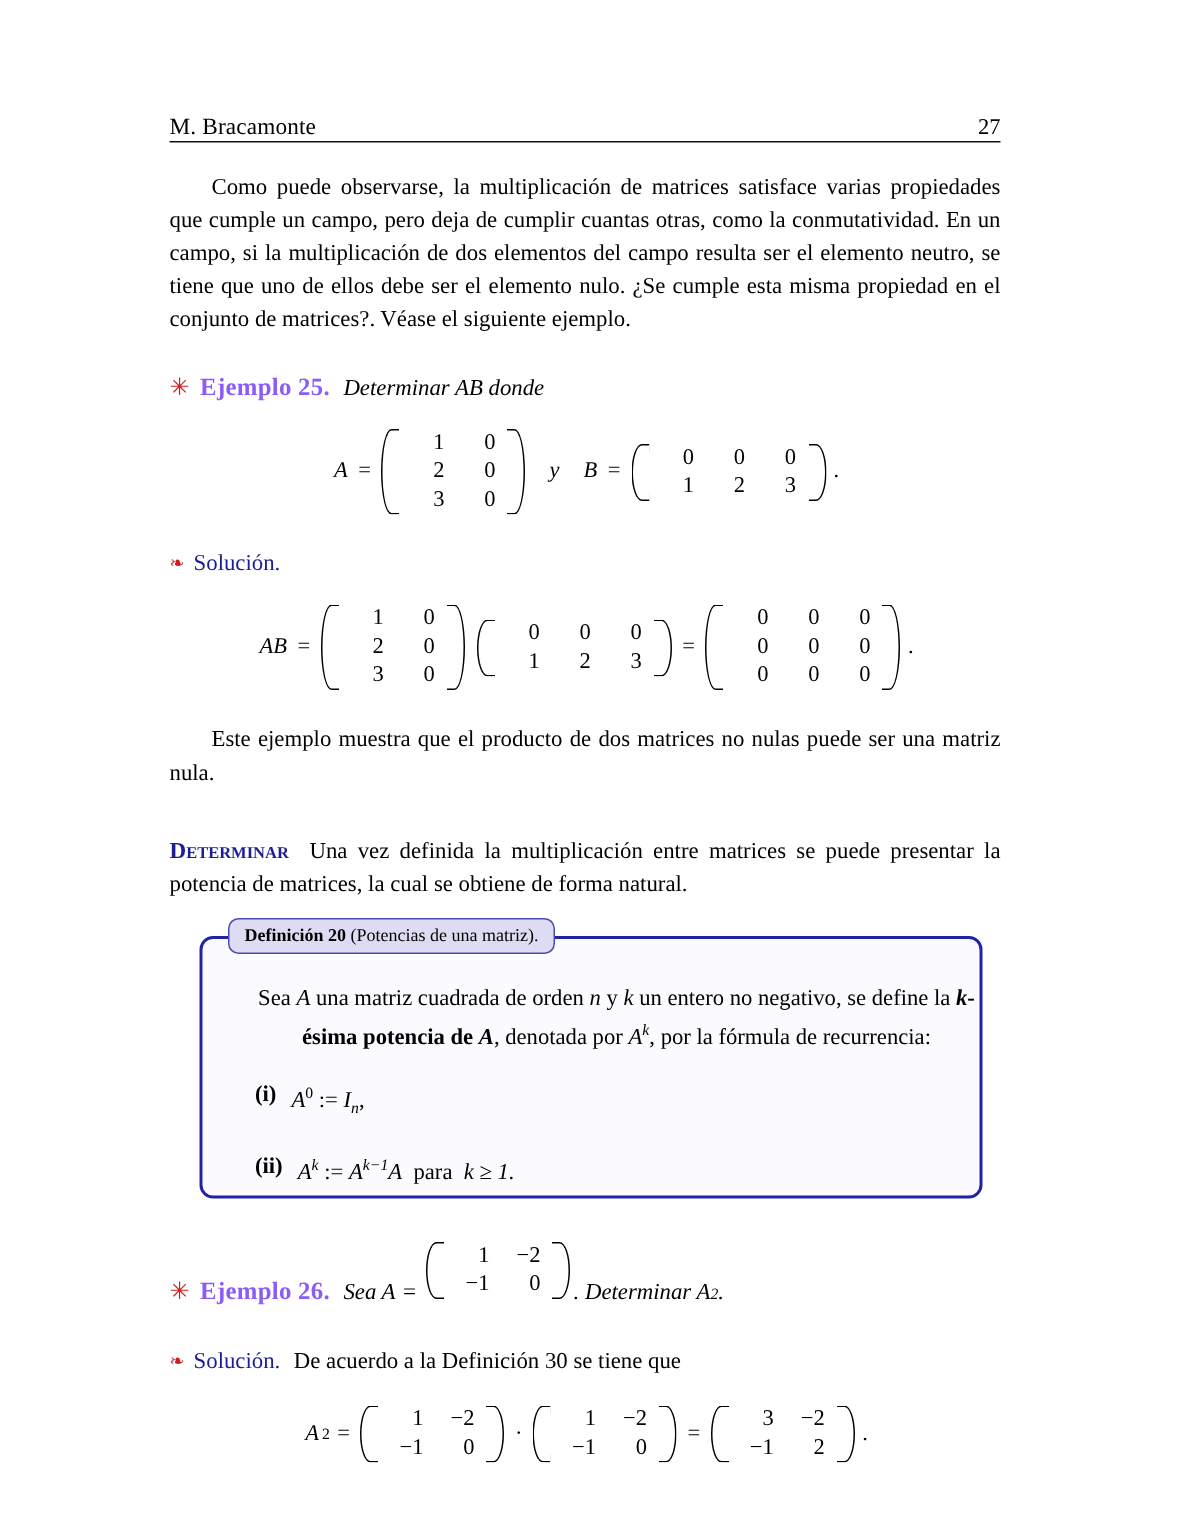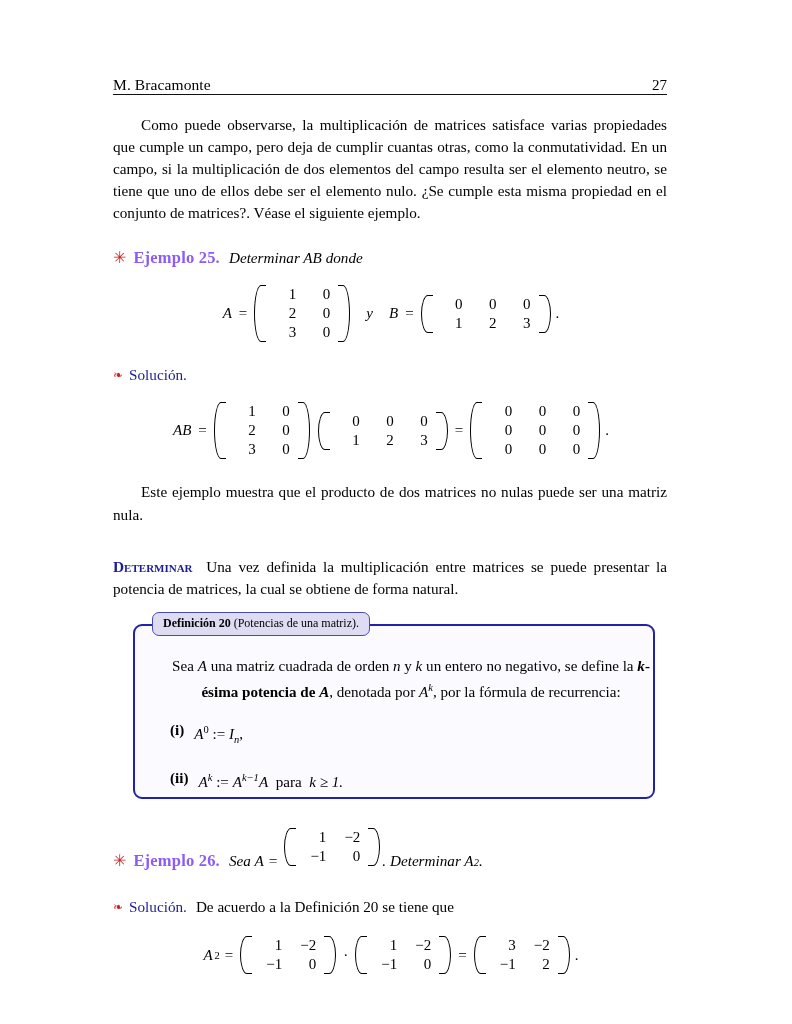--- a/index.html
+++ b/index.html
@@ -376,21 +376,21 @@
         <span class="paren paren-r"></span>
       </span>
       <span class="ex-text">. Determinar A</span>
         <sup class="sm ital">2</sup>
         <span class="ex-text">.</span>
     </div>
 
     <div class="sol-line" style="margin-top:22px;">
       <span class="leaf">❧</span>
       <span class="sol-word">Solución.</span>
-      <span class="sol-rest">De acuerdo a la Definición 20 se tiene que</span>
+      <span class="sol-rest">De acuerdo a la Definición 30 se tiene que</span>
     </div>
 
     <div class="eq" style="margin-top:18px;">
       <span class="mvar">A</span>
         <sup class="sm">2</sup>
       <span class="op">=</span>
       <span class="matrix">
         <span class="paren paren-l"></span>
         <span class="mrows">
           <span class="mrow">

